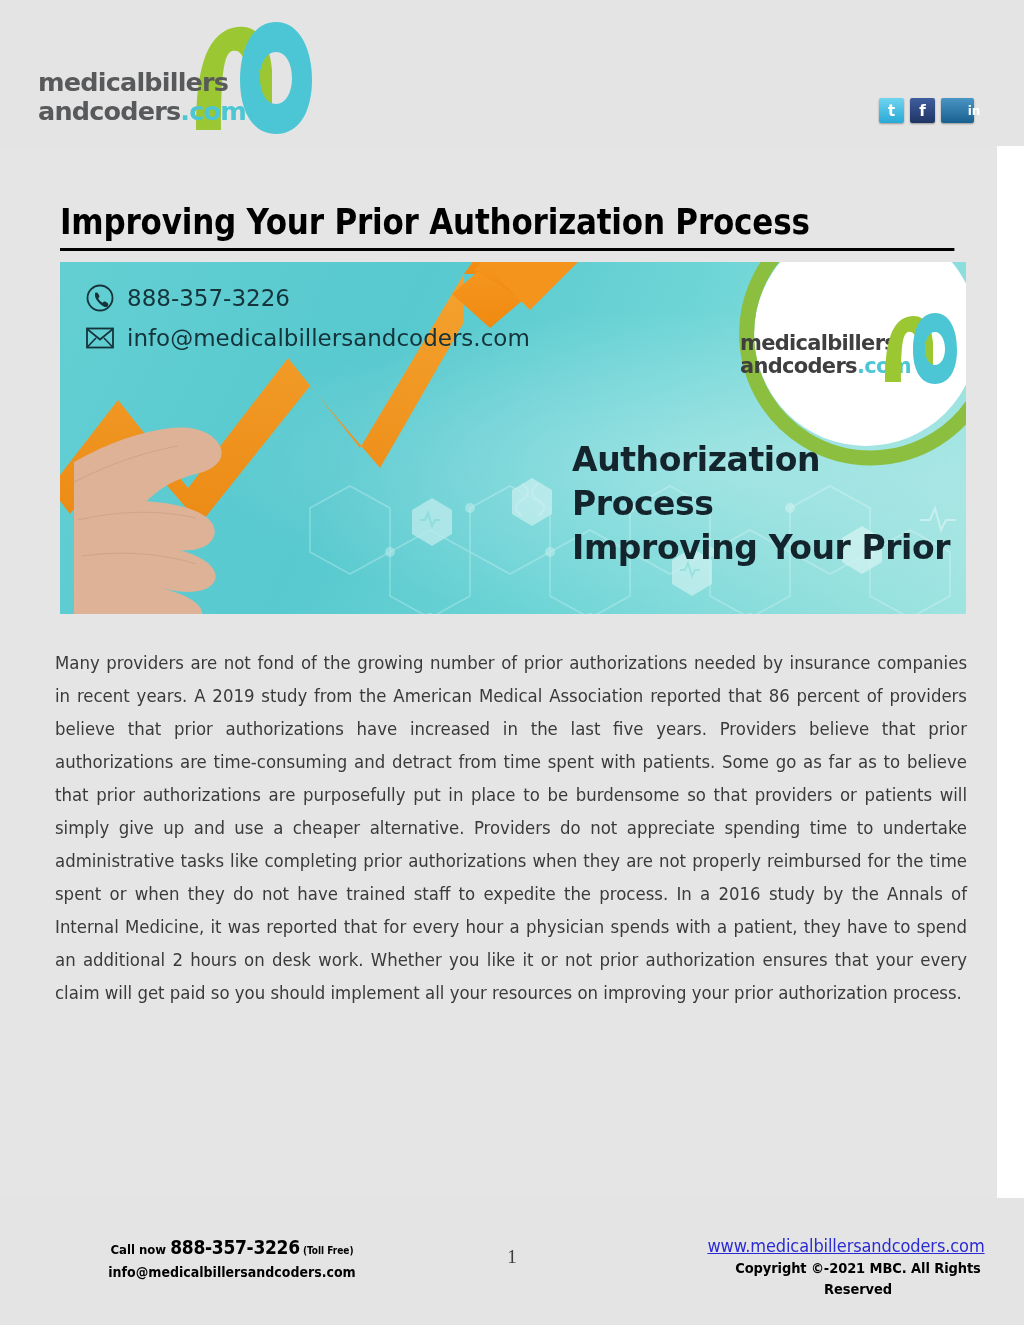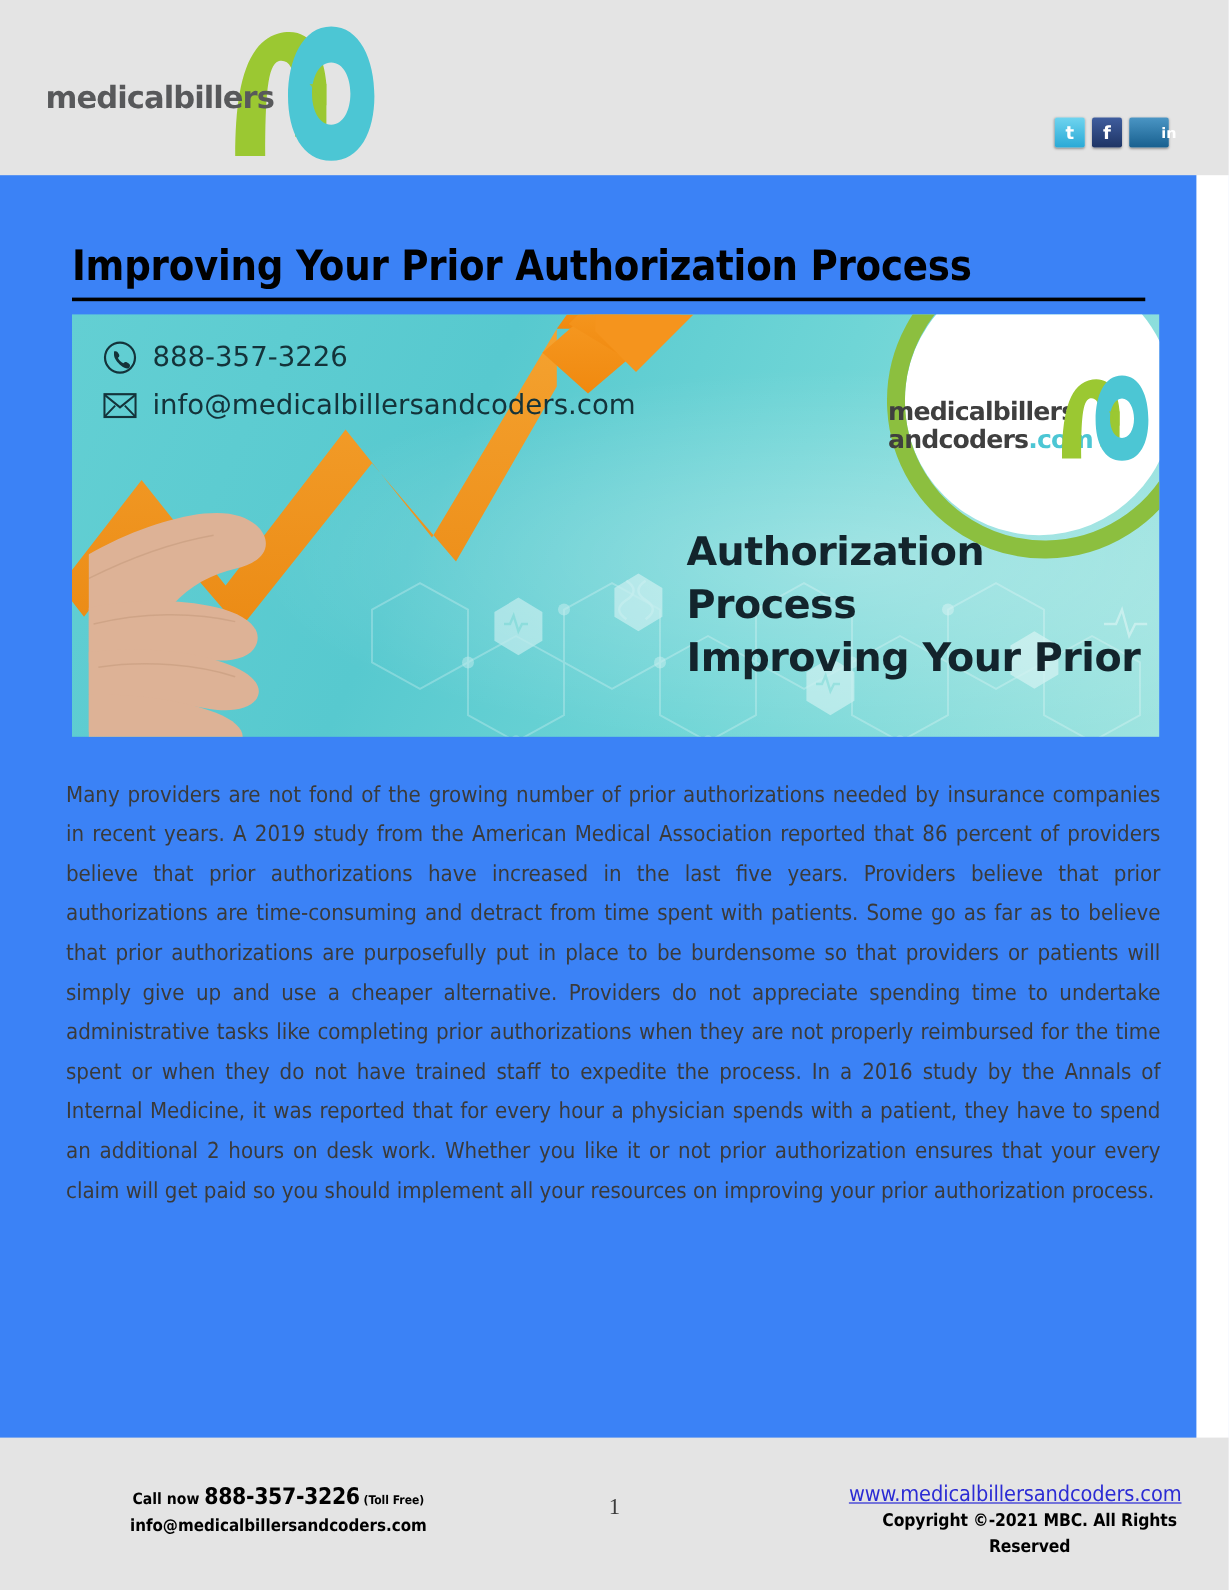--- a/index.html
+++ b/index.html
@@ -2,21 +2,21 @@
 <html><head>
 <meta charset="utf-8">
 <style>
   * { margin:0; padding:0; box-sizing:border-box; }
   html, body {
     width:1024px; height:1325px;
     background:#ffffff;
     font-family:"Liberation Sans", sans-serif;
     overflow:hidden;
   }
-  .page { position:relative; width:997px; height:1325px; background:#3b82f6;text-decoration:underline; }
+  .page { position:relative; width:997px; height:1325px; background:#e5e5e5;text-decoration:underline; }
 
   
   .header-band {
     position:absolute; left:0; top:0; width:1024px; height:146px;
     background:#e4e4e4;
   }
   .logo-wrap {
     position:absolute; left:38px; top:18px; width:275px; height:120px;
   }
   .logo-mark { position:absolute; left:150px; top:0px; width:125px; height:118px; }
@@ -148,20 +148,21 @@
                    C57 38 52 31 44 33 C35 36 33 62 33 112 Z" fill="#9bc832"></path>
           <path d="M88 4 C112 4 124 32 124 62 C124 92 112 116 88 116
                    C64 116 52 92 52 62 C52 32 64 4 88 4 Z
                    M88 34 C78 34 72 46 72 60 C72 74 78 86 88 86
                    C98 86 104 74 104 60 C104 46 98 34 88 34 Z" fill="#4cc6d4"></path>
           <path d="M70 52 L84 52 L84 70 Z" fill="#9bc832" opacity="0.85"></path>
         </svg>
       </div>
       <div class="logo-text">
         <div><span>medicalbillers</span></div>
+        <div><span>andcoders</span><span class="dotcom">.com</span></div>
       </div>
     </div>
 
     <div class="social">
       <span class="social-icon sc-twitter">t</span>
       <span class="social-icon sc-facebook">f</span>
       <span class="social-icon sc-linkedin" style="font-size:12px">in</span>
     </div>
   </div>
 

